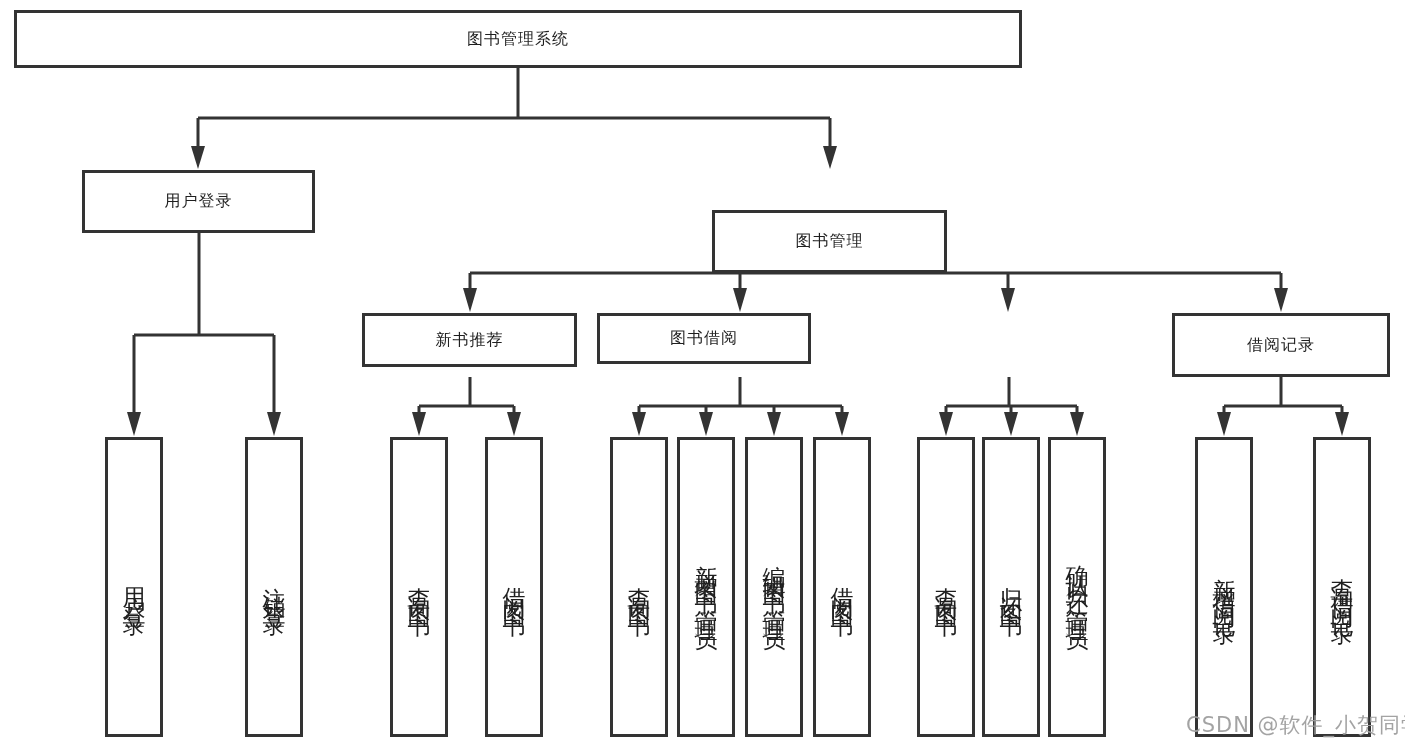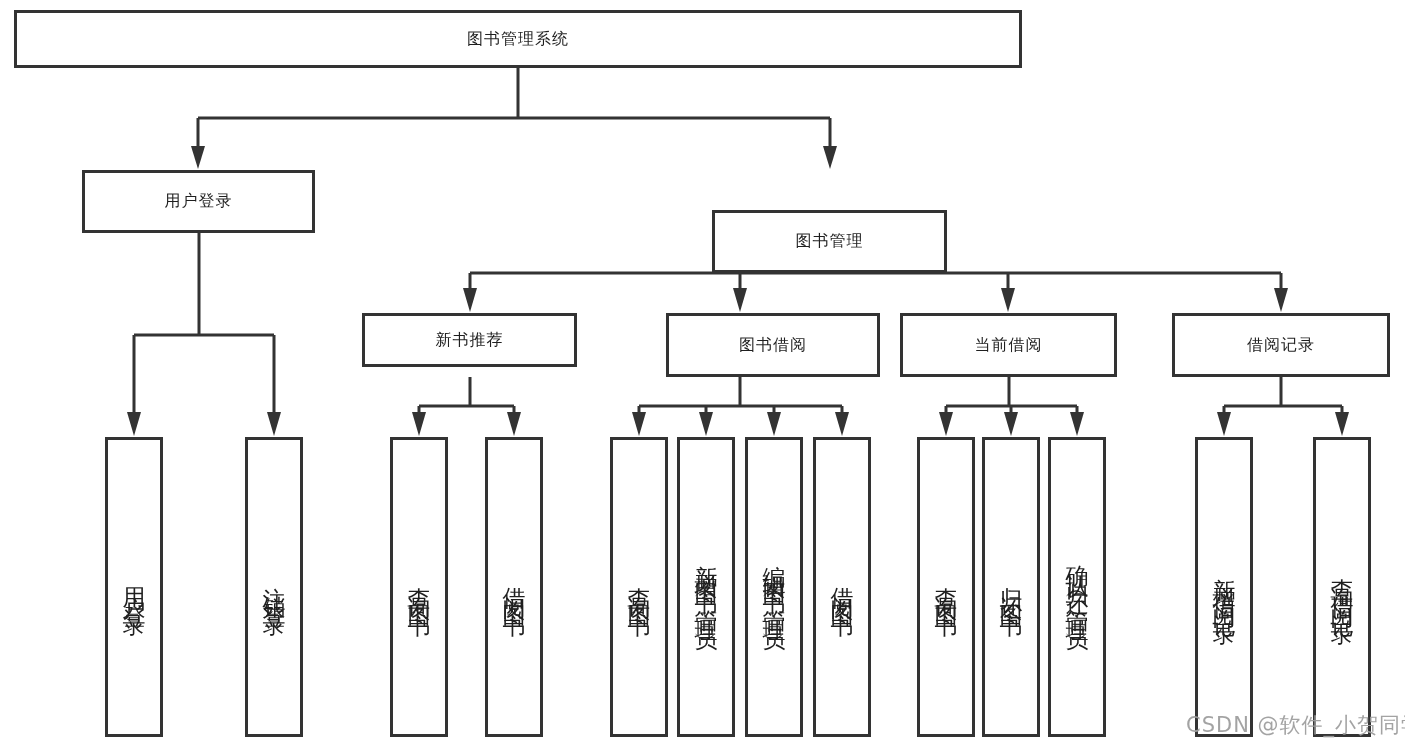--- a/index.html
+++ b/index.html
@@ -90,25 +90,22 @@
   <div class="node h-node" style="left:82px; top:170px; width:233px; height:63px;">
     <span>用户登录</span>
   </div>
   <div class="node h-node" style="left:712px; top:170px; width:235px; height:63px;margin-top:40px;">
     <span>图书管理</span>
   </div>
 
   <div class="node h-node" style="left:362px; top:313px; width:215px; height:54px;">
     <span>新书推荐</span>
   </div>
-  <div class="node h-node" style="left:666px; top:313px; width:214px; height:64px;">
+  <div class="node h-node" style="left:597px; top:313px; width:214px; height:51px;">
     <span>图书借阅</span>
-  </div>
-  <div class="node h-node" style="left:900px; top:313px; width:217px; height:64px;">
-    <span>当前借阅</span>
   </div>
   <div class="node h-node" style="left:1172px; top:313px; width:218px; height:64px;">
     <span>借阅记录</span>
   </div>
 
   <div class="node v-node" style="left:105px; top:437px; width:58px; height:300px;">
     <span>用户登录</span>
   </div>
   <div class="node v-node" style="left:245px; top:437px; width:58px; height:300px;">
     <span>注销登录</span>

